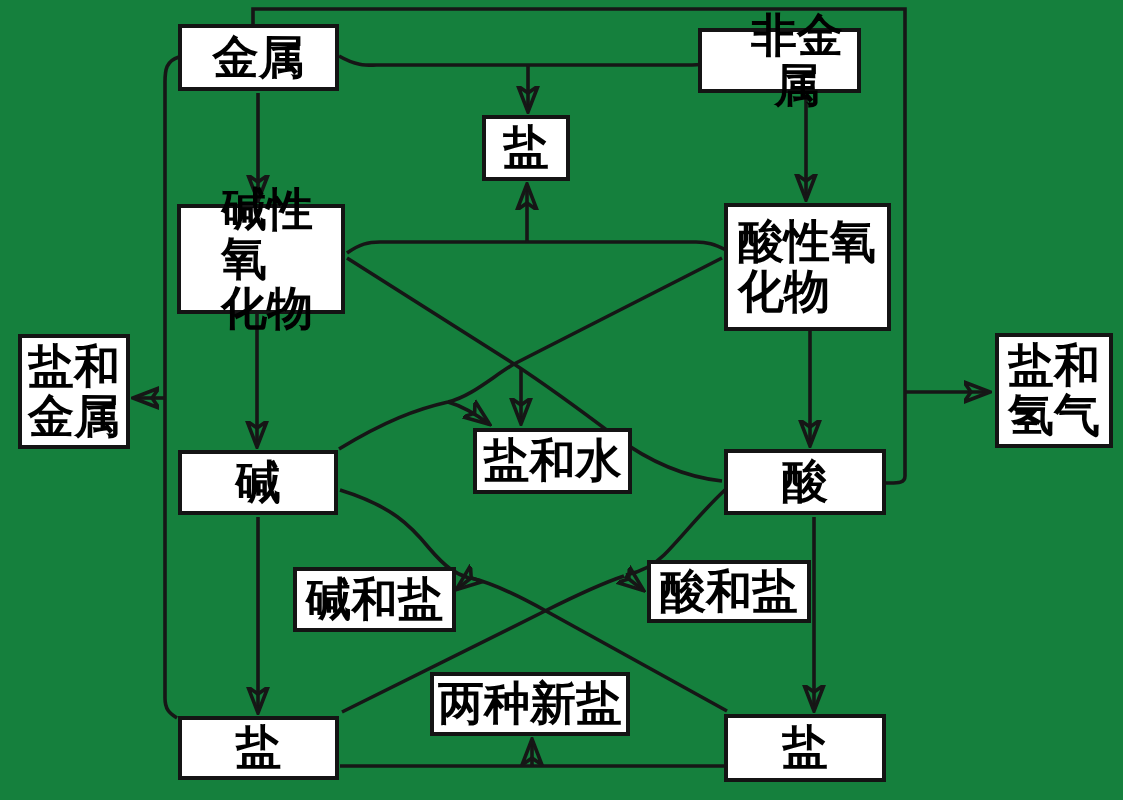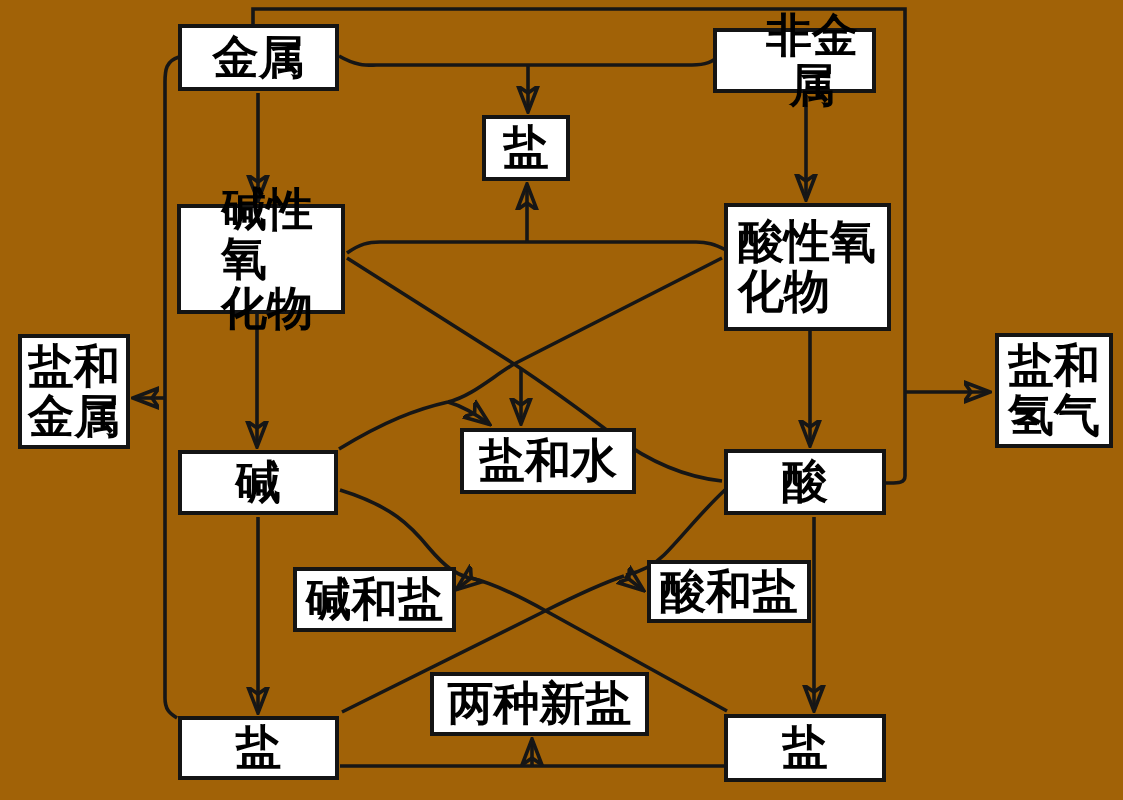--- a/index.html
+++ b/index.html
@@ -1,17 +1,17 @@
 <!DOCTYPE html>
 <html><head>
 <meta charset="utf-8">
 <style>
   html,body{margin:0;padding:0;background:#ffffff;}
   .stage{
-    position:relative;width:1123px;height:800px;background:#a16207;
+    position:relative;width:1123px;height:800px;background:#15803d;
     overflow:hidden;
     font-family:"DejaVu Serif","Liberation Serif",serif;
   }
   .connectors{position:absolute;left:0;top:0;width:1123px;height:800px;}
   .connectors path{stroke:#161616;stroke-width:3.6;fill:none;}
   .box{
     position:absolute;box-sizing:border-box;
     border:4px solid #141414;background:#ffffff;
     display:flex;align-items:center;justify-content:center;
     font-size:46px;font-weight:700;color:#000;
@@ -63,45 +63,45 @@
     <path d="M726,489 C701,512 682,537 664,555 C652,567 640,572 626,575"></path>
     <path d="M342,712 L545,611 C567,600 597,585 624,576"></path>
     <path d="M625,576 L643,590" marker-end="url(#arrow)"></path>
 
     <path d="M340,766 L724,766"></path>
     <path d="M532,766 L532,740" marker-end="url(#arrow)"></path>
   </svg>
 
   <div class="box" style="left:178px;top:24px;width:161px;height:67px;">金属</div>
 
-  <div class="box" style="left:713px;top:28px;width:163px;height:65px;padding-left:35px;">非金属</div>
+  <div class="box" style="left:698px;top:28px;width:163px;height:65px;padding-left:35px;">非金属</div>
 
   <div class="box" style="left:482px;top:115px;width:88px;height:66px;">盐</div>
 
   <div class="box left-text" style="left:177px;top:204px;width:168px;height:110px;padding-left:40px;">碱性氧
 化物</div>
 
   <div class="box left-text" style="left:724px;top:203px;width:167px;height:128px;">酸性氧
 化物</div>
 
   <div class="box" style="left:18px;top:334px;width:112px;height:115px;">盐和
 金属</div>
 
   <div class="box" style="left:995px;top:333px;width:118px;height:115px;">盐和
 氢气</div>
 
-  <div class="box" style="left:460px;top:428px;width:176px;height:66px;">盐和水</div>
+  <div class="box" style="left:473px;top:428px;width:159px;height:66px;">盐和水</div>
 
   <div class="box" style="left:178px;top:450px;width:160px;height:65px;">碱</div>
 
   <div class="box" style="left:724px;top:449px;width:162px;height:66px;">酸</div>
 
   <div class="box" style="left:647px;top:560px;width:164px;height:63px;">酸和盐</div>
 
   <div class="box" style="left:293px;top:567px;width:163px;height:65px;">碱和盐</div>
 
-  <div class="box" style="left:430px;top:672px;width:219px;height:64px;">两种新盐</div>
+  <div class="box" style="left:430px;top:672px;width:200px;height:64px;">两种新盐</div>
 
   <div class="box" style="left:178px;top:716px;width:161px;height:64px;">盐</div>
 
   <div class="box" style="left:724px;top:714px;width:162px;height:68px;">盐</div>
 
 </div>
 
 </body></html>

